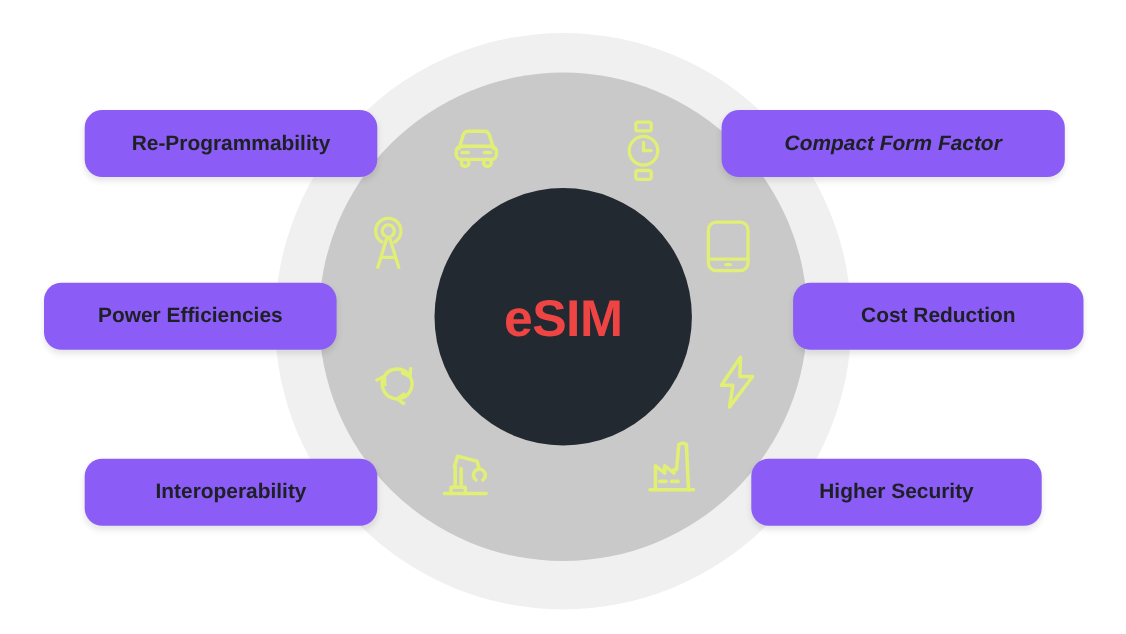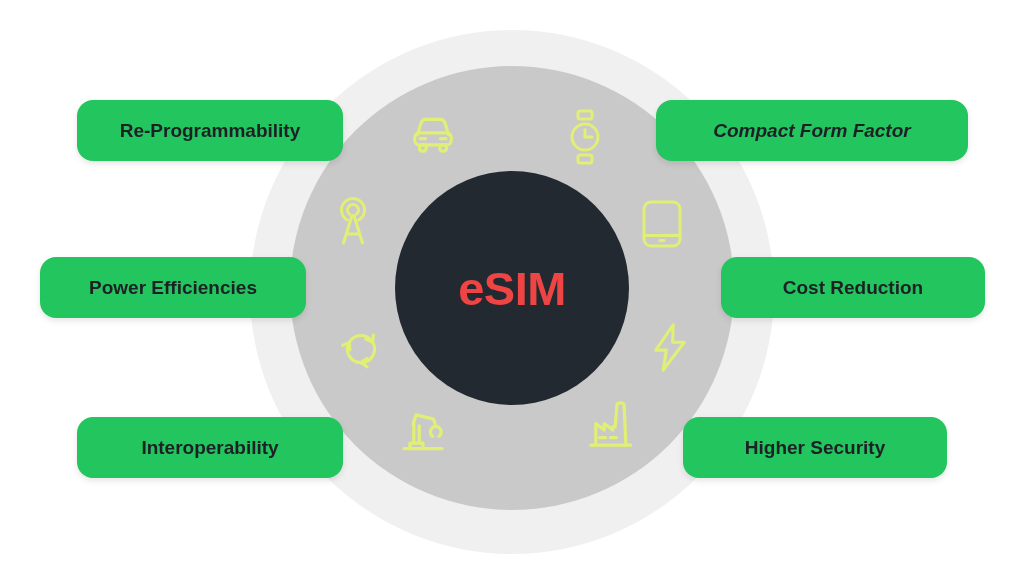--- a/index.html
+++ b/index.html
@@ -21,21 +21,21 @@
   .icon svg{display:block;}
   .ic-car{left:408px;top:113px;}
   .ic-watch{left:568px;top:109px;}
   .ic-antenna{left:331px;top:196px;}
   .ic-tablet{left:639px;top:199px;}
   .ic-recycle{left:334px;top:321px;}
   .ic-bolt{left:650px;top:321px;}
   .ic-robot{left:397px;top:401px;}
   .ic-factory{left:584px;top:397px;}
   .pill{
-    position:absolute;height:61px;background:#22c55e;border-radius:16px;
+    position:absolute;height:61px;background:#8b5cf6;border-radius:16px;
     display:flex;align-items:center;justify-content:center;
     font-weight:700;font-size:19px;color:#1d2025;
     box-shadow:0 3px 6px rgba(0,0,0,0.10);
   }
   .pill-l1{left:77px;top:100px;width:266px;}
   .pill-l2{left:40px;top:257px;width:266px;}
   .pill-l3{left:77px;top:417px;width:266px;}
   .pill-r1{left:656px;top:100px;width:312px;font-style:italic;}
   .pill-r2{left:721px;top:257px;width:264px;}
   .pill-r3{left:683px;top:417px;width:264px;}

